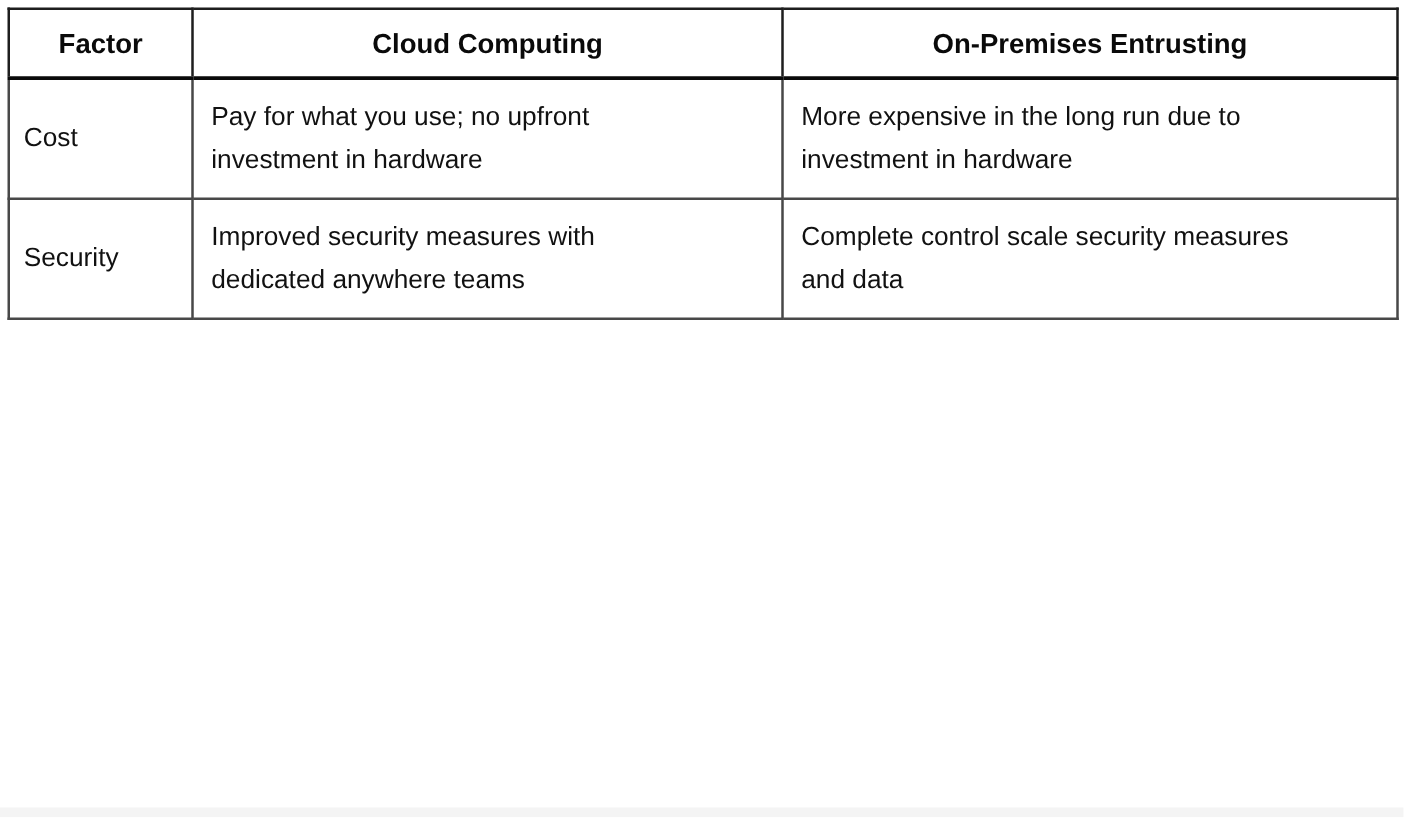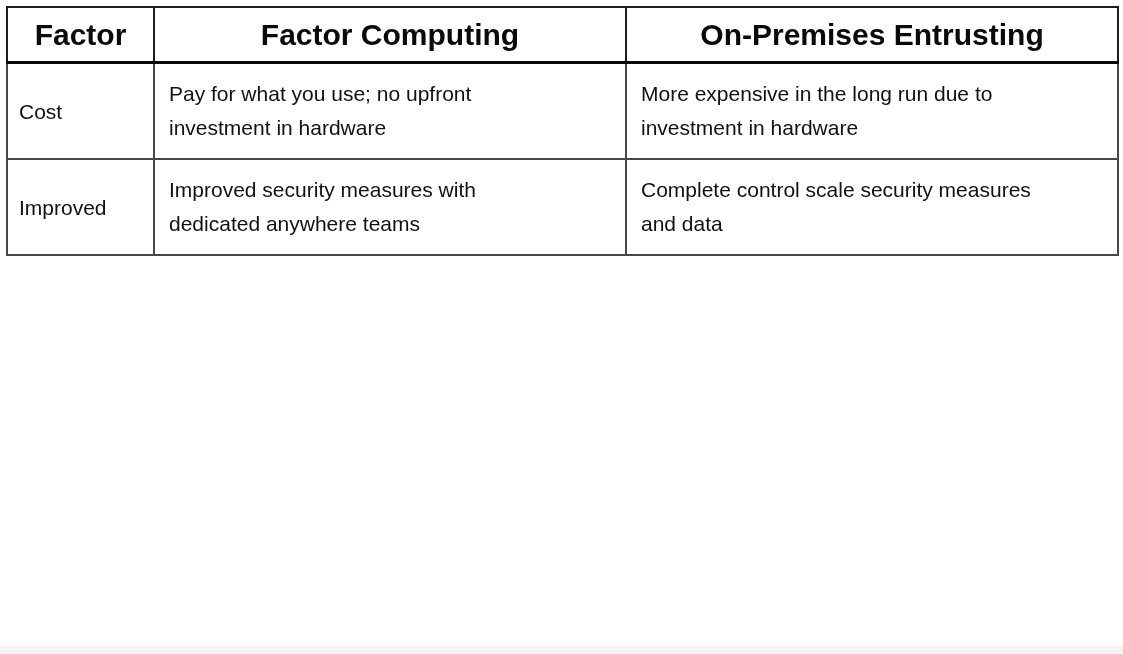--- a/index.html
+++ b/index.html
@@ -24,21 +24,21 @@
     border: 2px solid #1e1e1e;
     background: #ffffff;
   }
   col.c1 { width: 147px; }
   col.c2 { width: 472px; }
   col.c3 { width: 492px; }
   th {
     height: 53px;
     border: 2px solid #1e1e1e;
     border-bottom: 3px solid #0a0a0a;
-    font-size: 30px;
+    font-size: 22px;
     font-weight: 700;
     text-align: center;
     vertical-align: middle;
     padding: 0 6px;
     color: #0a0a0a;
   }
   td {
     height: 94px;
     border: 2px solid #484848;
     font-size: 21px;
@@ -75,32 +75,32 @@
 
   <table class="cmp">
     <colgroup>
       <col class="c1">
         <col class="c2">
         <col class="c3">
     </colgroup>
     <thead>
       <tr>
         <th><span>Factor</span></th>
-        <th><span>Factor Computing</span></th>
+        <th><span>Cloud Computing</span></th>
         <th><span>On-Premises Entrusting</span></th>
       </tr>
     </thead>
     <tbody>
       <tr>
         <td class="fac"><span>Cost</span></td>
         <td class="cld"><span>Pay for what you use; no upfront investment in hardware</span></td>
         <td class="onp"><span>More expensive in the long run due to investment in hardware</span></td>
       </tr>
       <tr>
-        <td class="fac"><span>Improved</span></td>
+        <td class="fac"><span>Security</span></td>
         <td class="cld"><span>Improved security measures with dedicated anywhere teams</span></td>
         <td class="onp"><span>Complete control scale security measures and data</span></td>
       </tr>
     </tbody>
   </table>
 
   <div class="bottom-strip"></div>
 </div>
 
 </body></html>

